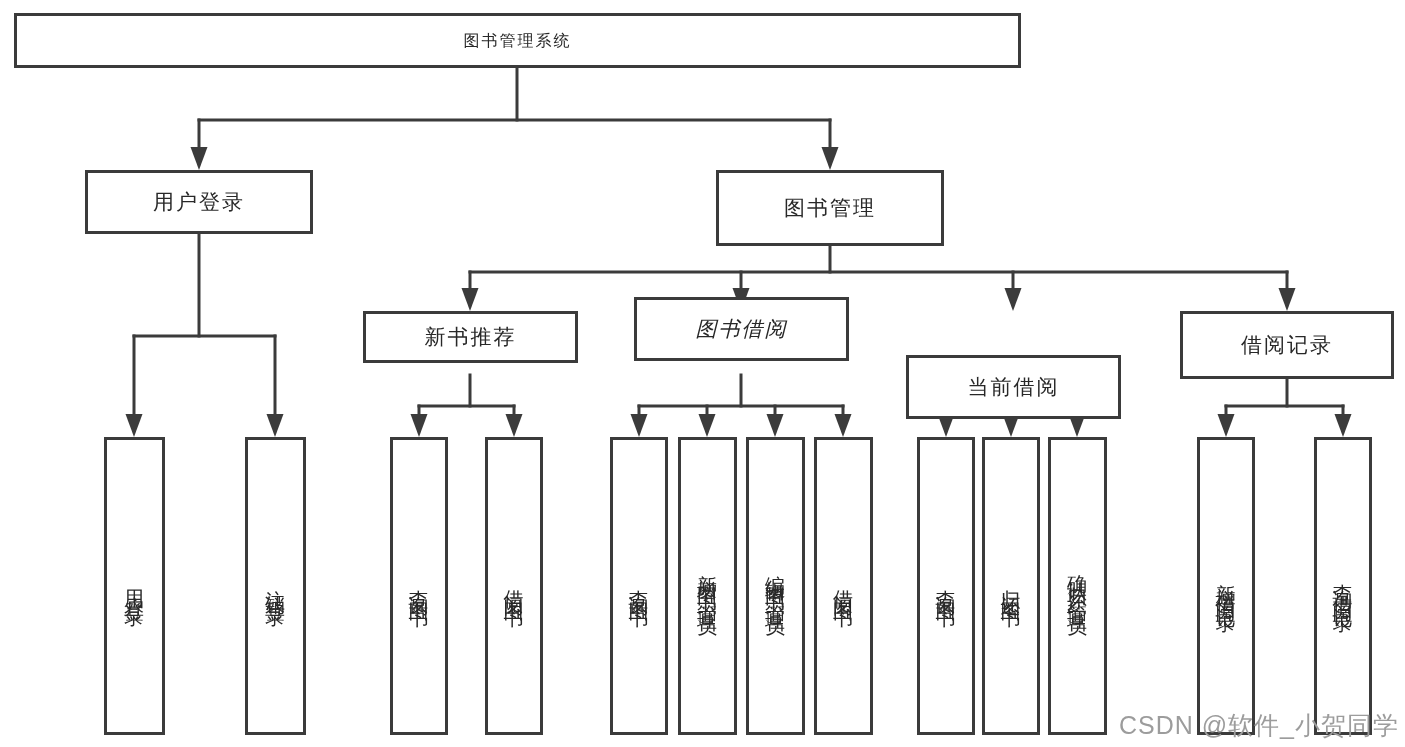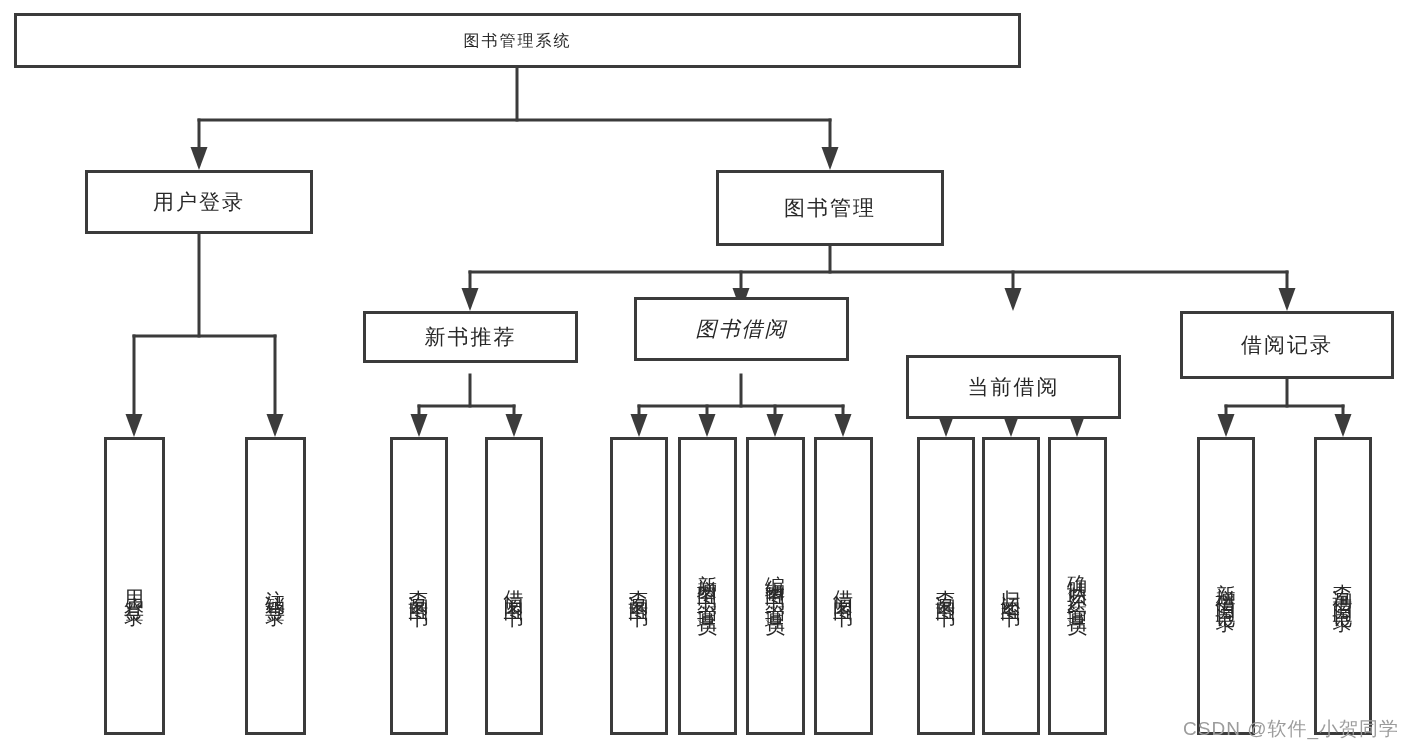--- a/index.html
+++ b/index.html
@@ -20,21 +20,21 @@
   .node .label{
     font-size:21px;letter-spacing:2px;white-space:nowrap;line-height:1.2;
   }
   .node.root .label{font-size:16px;}
   .node.v .label{
     writing-mode:vertical-rl;text-orientation:mixed;
     font-size:20px;letter-spacing:6px;white-space:normal;
   }
   .watermark{
     position:absolute;right:6px;bottom:5px;
-    color:var(--wm,#9c9c9c);font-size:19px;letter-spacing:1px;
+    color:var(--wm,#9c9c9c);font-size:25px;letter-spacing:1px;
     white-space:nowrap;
   }
 </style>
 </head>
 <body style="background: rgb(255, 255, 255);">
 
 <div class="canvas">
   <svg id="connector-layer" width="1405" height="747" viewBox="0 0 1405 747">
       <g>
         <line x1="517" y1="68" x2="517" y2="120" stroke="#3b3b3b" stroke-width="3" stroke-linecap="square"></line>

